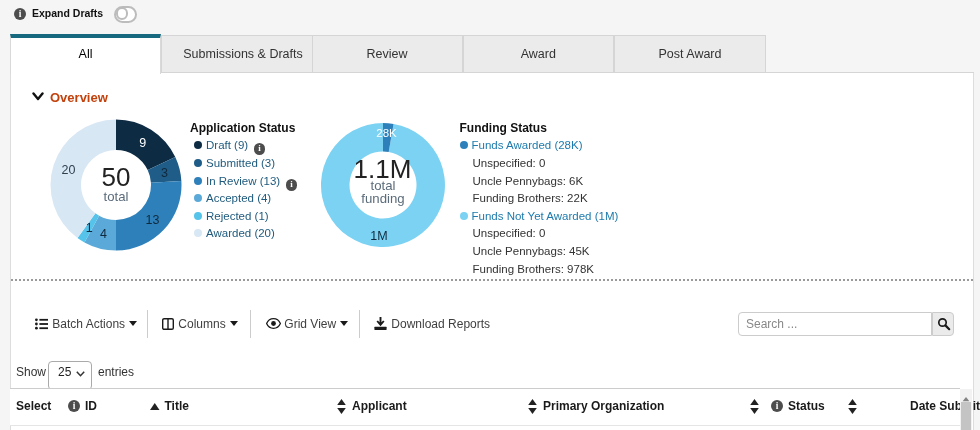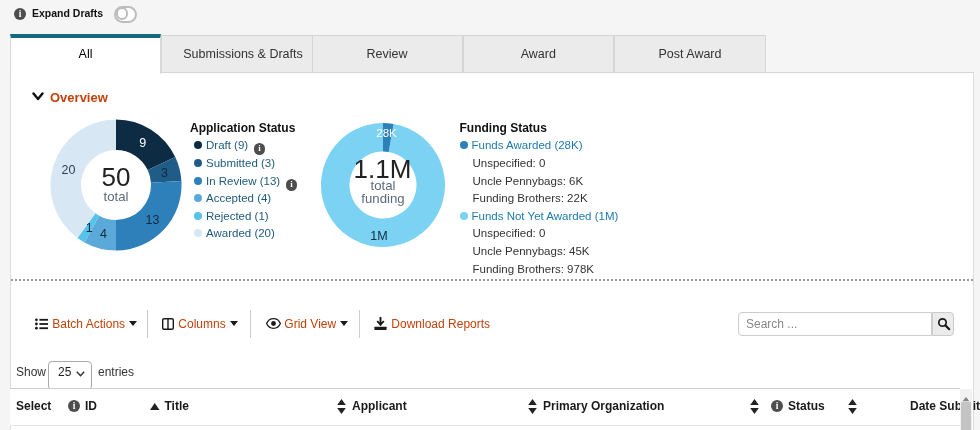--- a/index.html
+++ b/index.html
@@ -30,21 +30,21 @@
 
 .leghead { font-weight:bold; font-size:12px; color:#111; }
 .legitem { position:absolute; font-size:11.5px; line-height:13px; white-space:nowrap; }
 .bullet { display:inline-block; width:8px; height:8px; border-radius:50%; margin-right:4px; vertical-align:middle; position:relative; top:-1px; }
 .applegend { color:#1e5a7d; }
 .fundlink { color:#1d7bad; }
 .fundsub { color:#333; }
 .legitem .infoicon { width:11.5px; height:11.5px; line-height:11.5px; font-size:9px; vertical-align:-2px; margin-left:5.5px; }
 
 
-.tbtn { position:absolute; top:310px; height:28px; font-size:12px; color:#c2410c; white-space:nowrap; line-height:28px; }
+.tbtn { position:absolute; top:310px; height:28px; font-size:12px; color:#404040; white-space:nowrap; line-height:28px; }
 .tbtn > svg { display:inline-block; }
 .divider { position:absolute; top:310px; height:28px; width:1px; background:#ccc; }
 .caret { display:inline-block; width:0; height:0; border-left:4px solid transparent; border-right:4px solid transparent; border-top:5px solid #1a1a1a; vertical-align:middle; margin-left:4px; position:relative; top:-1px; }
 
 #search { position:absolute; left:738px; top:312px; width:194px; height:24px; border:1px solid #ccc; border-radius:4px 0 0 4px; background:#fff; font-size:12px; color:#888; line-height:22px; padding-left:7px; }
 #searchbtn { position:absolute; left:932px; top:312px; width:22px; height:24px; border:1px solid #ccc; border-radius:0 4px 4px 0; background:#ebebeb; }
 
 
 #showrow { position:absolute; left:16px; top:365px; font-size:12px; color:#333; }
 #sel25 { position:absolute; left:48px; top:361px; width:44px; height:29px; border:1px solid #aaa; border-radius:4px; background:#fff; font-size:12px; color:#222; line-height:21px; padding-left:9px; }

